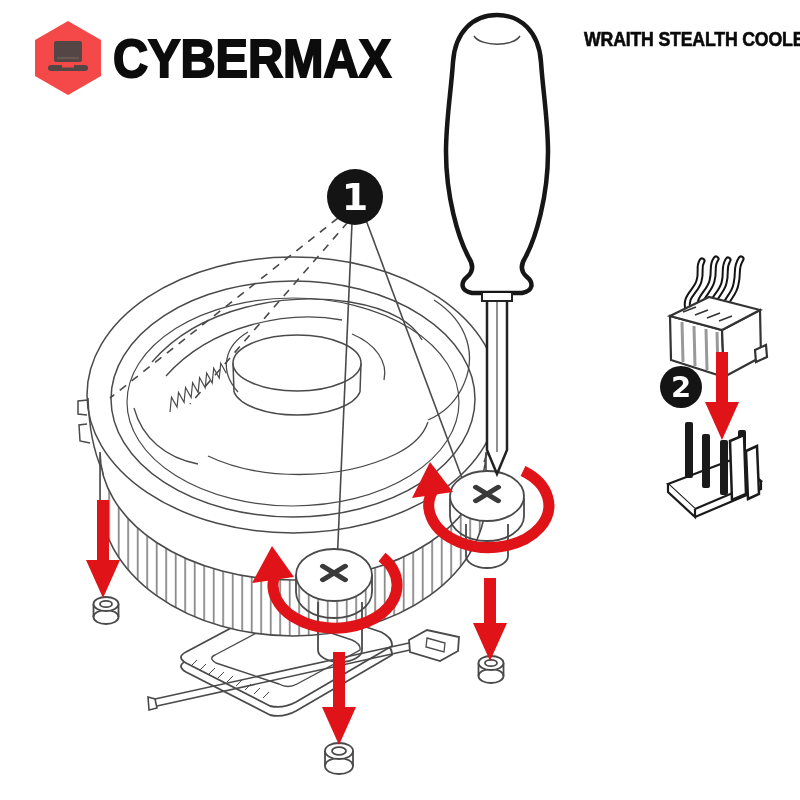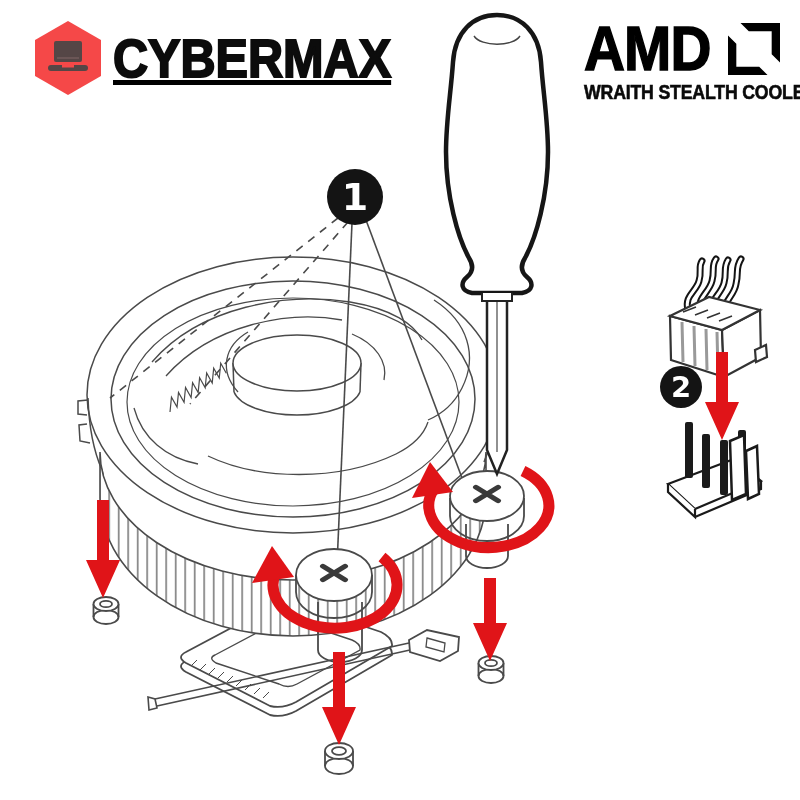--- a/index.html
+++ b/index.html
@@ -1,21 +1,21 @@
 <!DOCTYPE html>
 <html><head>
 <meta charset="utf-8">
 <style>
   html,body{margin:0;padding:0;}
   body{
     width:800px;height:800px;position:relative;background:#ffffff;
     font-family:"Liberation Sans",sans-serif;overflow:hidden;
   }
   
-  .brand{position:absolute;left:34px;top:20px;display:flex;align-items:center;gap:11px;text-decoration:underline;}
+  .brand{position:absolute;left:34px;top:20px;display:flex;align-items:center;gap:11px;}
   .brand-word{
     font-size:54px;font-weight:bold;color:#0c0c0c;line-height:76px;
     letter-spacing:0px;transform:scaleX(.9);transform-origin:left center;
     -webkit-text-stroke:2px #0c0c0c;white-space:nowrap;
   }
   
   .amd{position:absolute;left:584px;top:22px;width:210px;}
   .amd-row{display:flex;align-items:flex-start;}
   .amd-word{
     font-size:63px;font-weight:bold;color:#000;line-height:52px;
@@ -40,27 +40,20 @@
     <polygon points="34,1 67,20 67,56 34,75 1,56 1,20" fill="#f54848"></polygon>
     <rect x="20" y="21" width="28" height="21" rx="2" fill="#554646"></rect>
     <rect x="23" y="37" width="22" height="2" fill="#6b5656"></rect>
     <rect x="14" y="45" width="40" height="6" rx="3" fill="#554646"></rect>
     <rect x="28" y="45" width="12" height="2.5" fill="#f54848"></rect>
   </svg>
   <div class="brand-word">CYBERMAX</div>
 </div>
 
 <div class="amd">
-  <div class="amd-row">
-    <div class="amd-word">AMD</div>
-    <svg class="amd-mark" width="52" height="52" viewBox="0 0 100 100">
-      <path d="M24,0 L100,0 L100,76 L84,60 L84,16 L40,16 Z" fill="#000"></path>
-      <path d="M0,24 L0,100 L76,100 L60,84 L16,84 L16,40 Z" fill="#000"></path>
-    </svg>
-  </div>
   <div class="amd-sub">WRAITH STEALTH COOLER</div>
 </div>
 
 <svg class="stage" viewBox="0 0 800 800">
   <defs>
     <pattern id="finpat" width="9.5" height="10" patternUnits="userSpaceOnUse">
       <line x1="4.7" y1="0" x2="4.7" y2="10" stroke="#4f4f4f" stroke-width="1.2"></line>
     </pattern>
   </defs>
 

